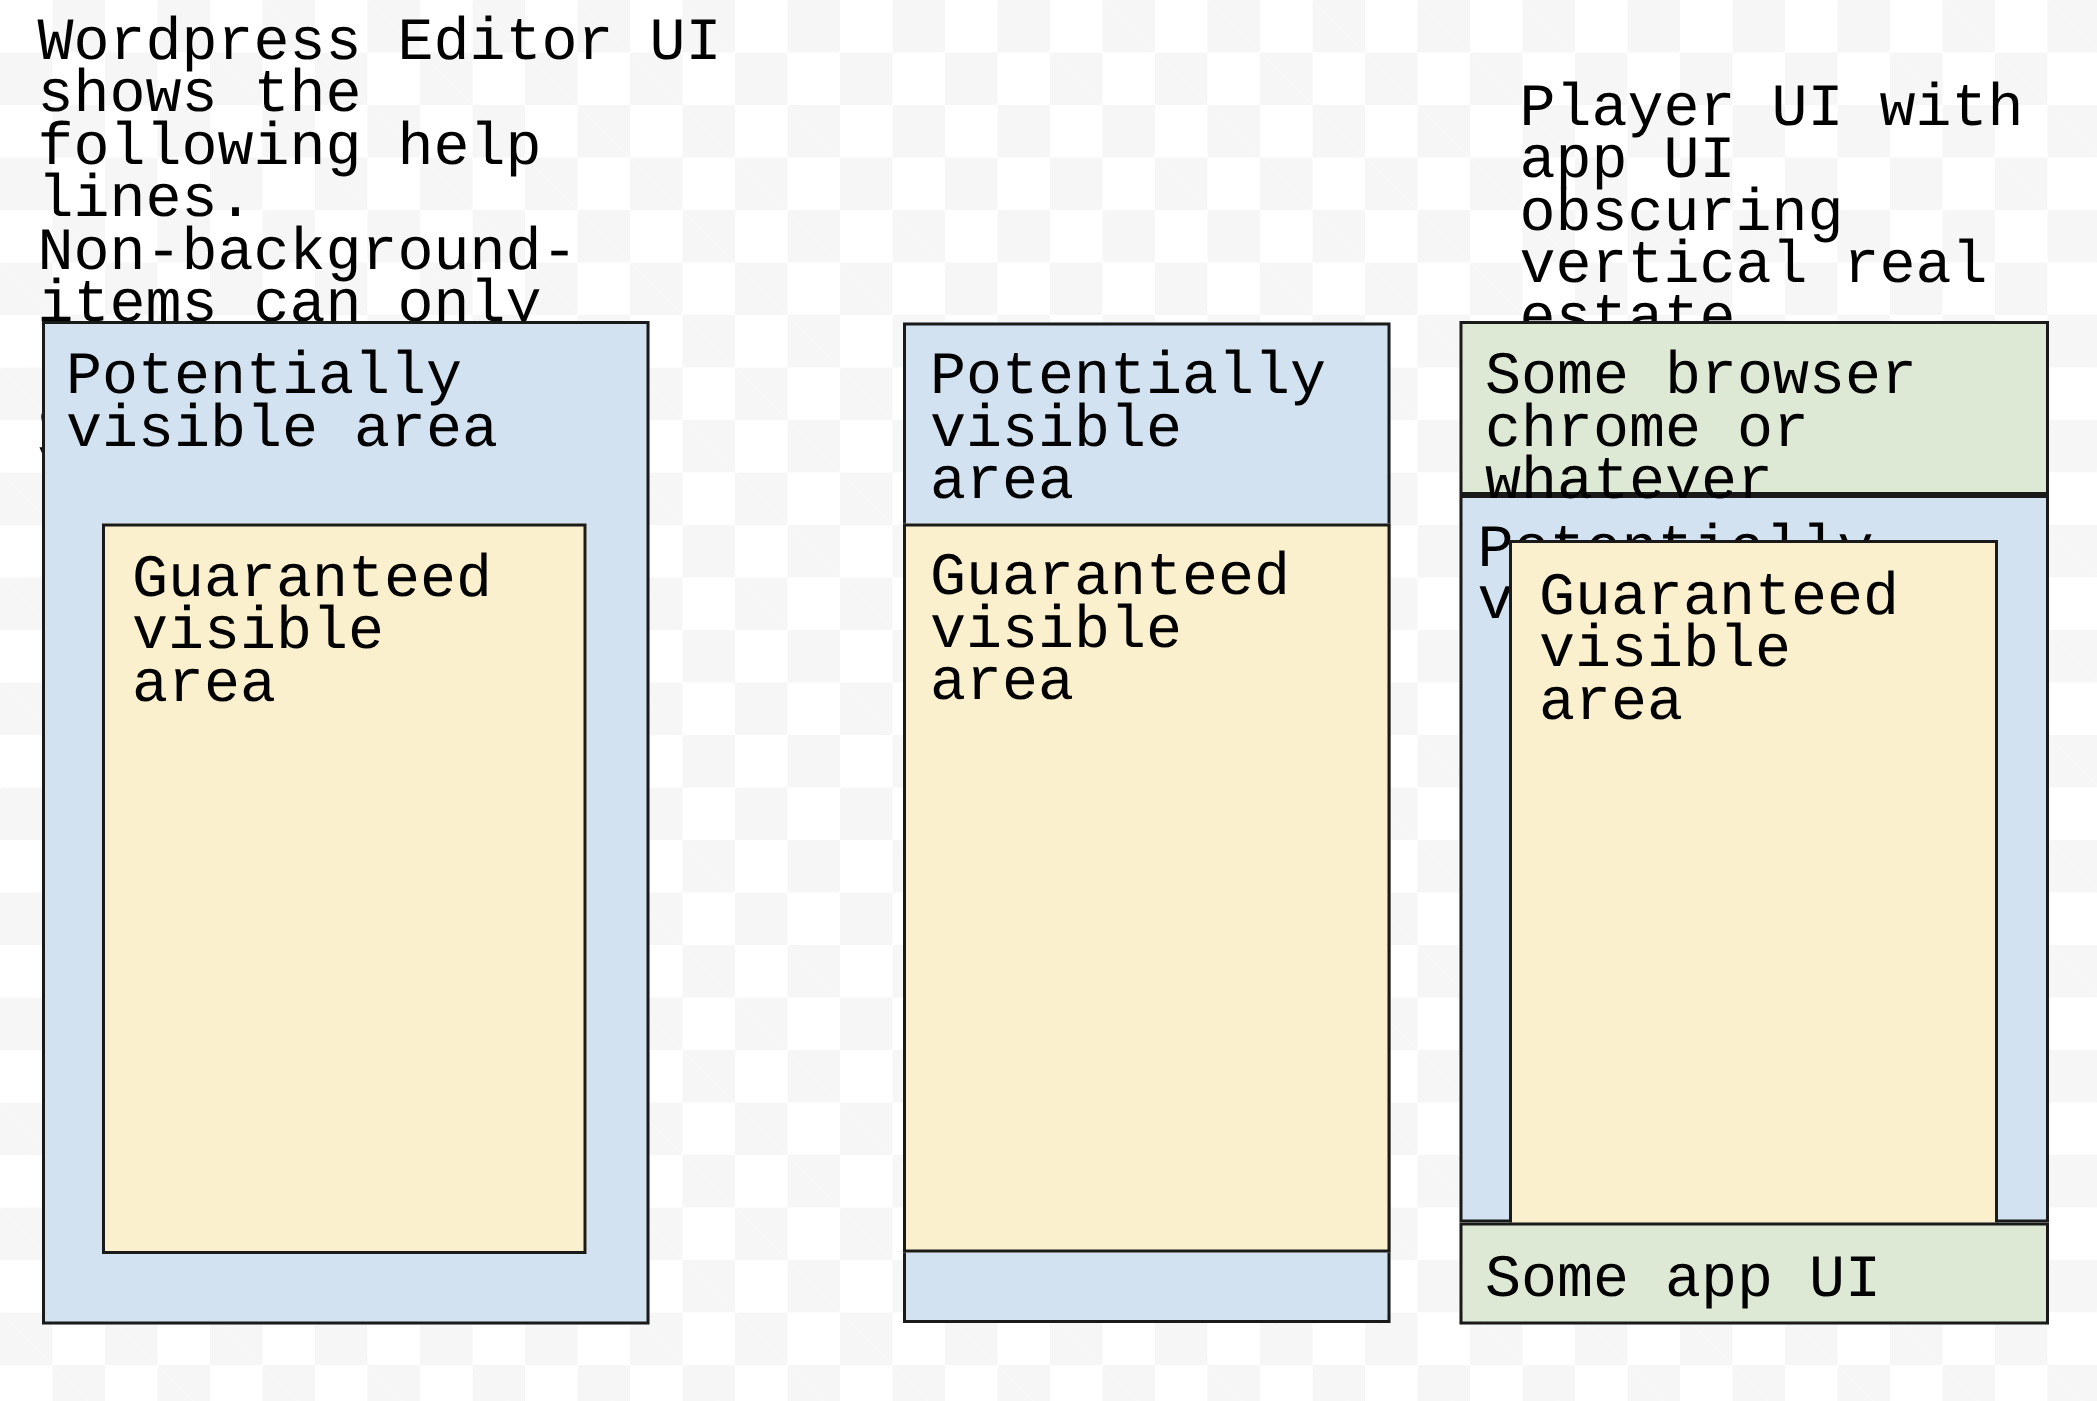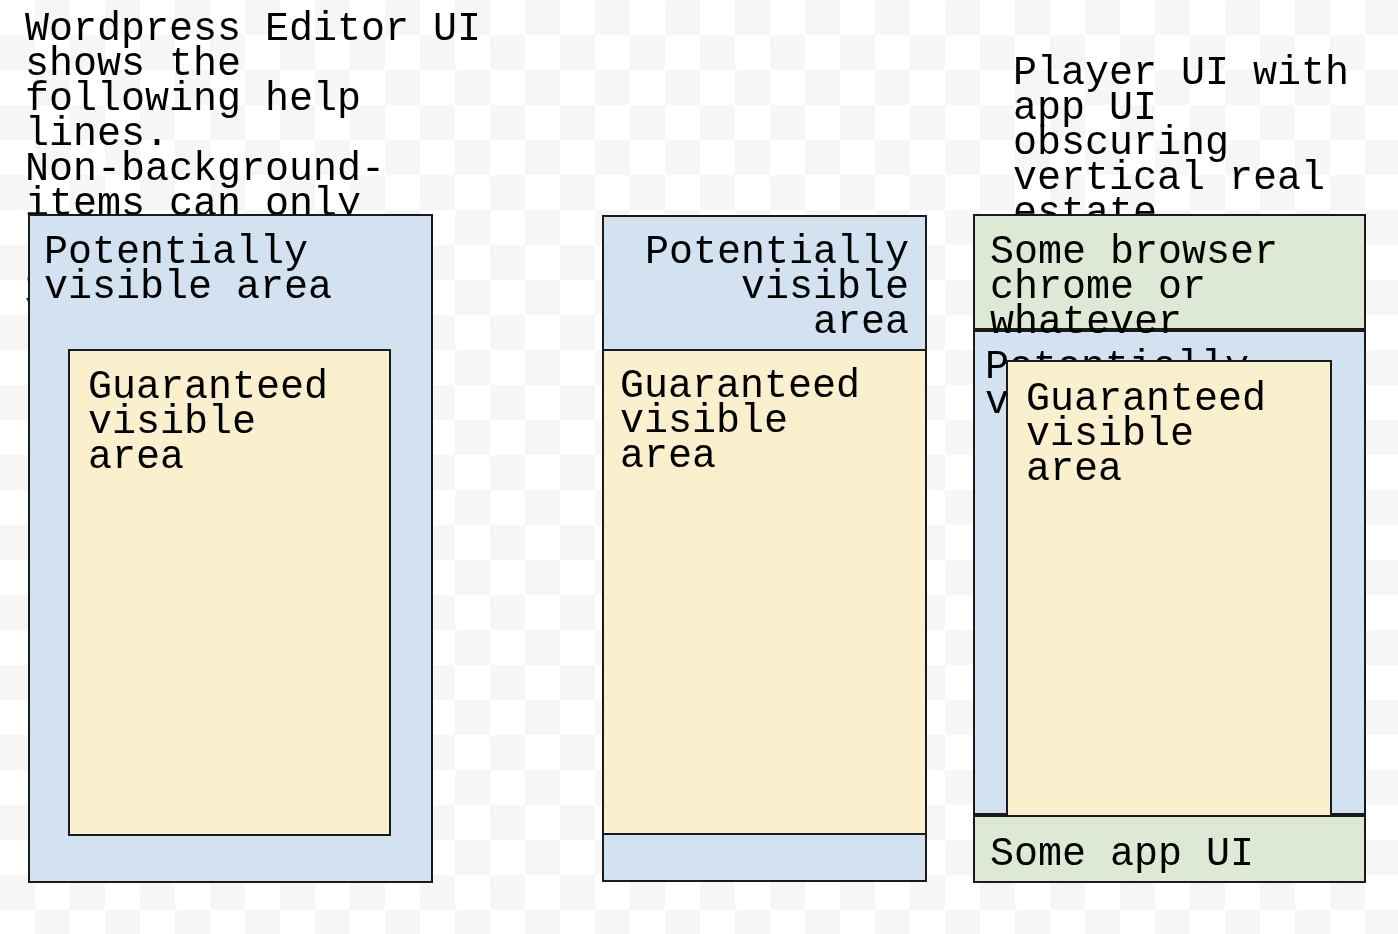--- a/index.html
+++ b/index.html
@@ -44,21 +44,21 @@
   .panel-group > * { pointer-events: auto; }
 
   
   .p1-blue   { left: 28px;  top: 214px; width: 405px; height: 669px; }
   .p1-blue   .label { padding: 19px 14px 0 14px; }
   .p1-yellow { left: 68px;  top: 319px; width: 323px; height: 487px; }
   .p1-yellow .label { padding: 19px 18px 0 18px; }
 
   
   .p2-blue   { left: 602px; top: 215px; width: 325px; height: 667px; }
-  .p2-blue   .label { padding: 18px 16px 0 16px; text-align: right; }
+  .p2-blue   .label { padding: 18px 16px 0 16px; }
   .p2-yellow { left: 602px; top: 319px; width: 325px; height: 486px; }
   .p2-yellow .label { padding: 18px 16px 0 16px; }
 
   
   .p3-blue   { left: 973px;  top: 330px; width: 393px; height: 485px; }
   .p3-blue   .label { padding: 18px 10px 0 10px; }
   .p3-yellow { left: 1006px; top: 330px; width: 326px; height: 485px; }
   .p3-yellow .label { padding: 20px 18px 0 18px; }
   .p3-chrome { left: 973px;  top: 214px; width: 393px; height: 116px; }
   .p3-chrome .label { padding: 19px 15px 0 15px; }

